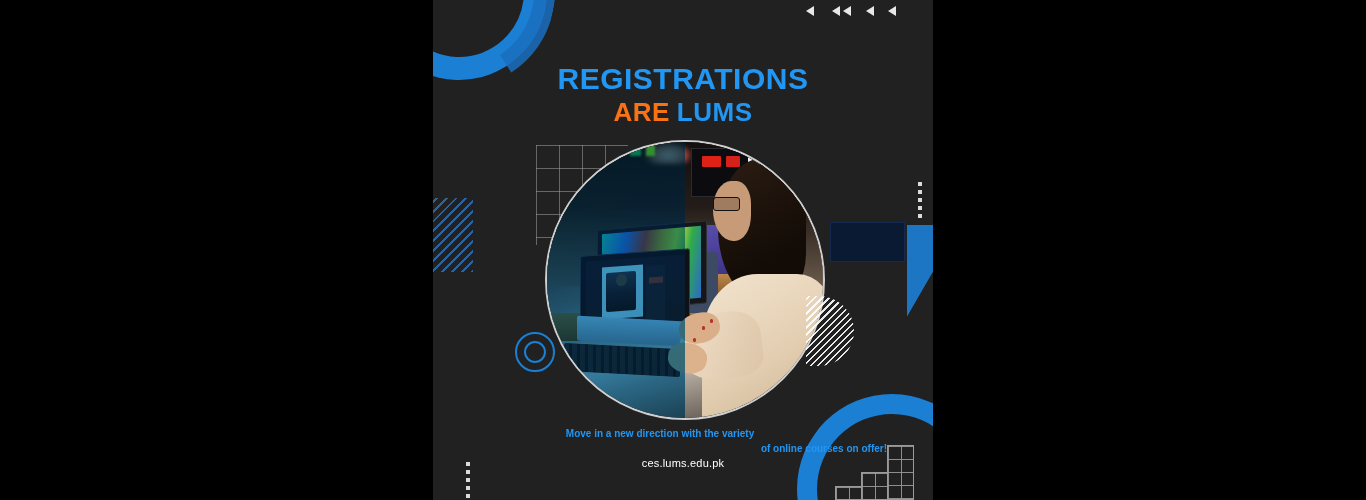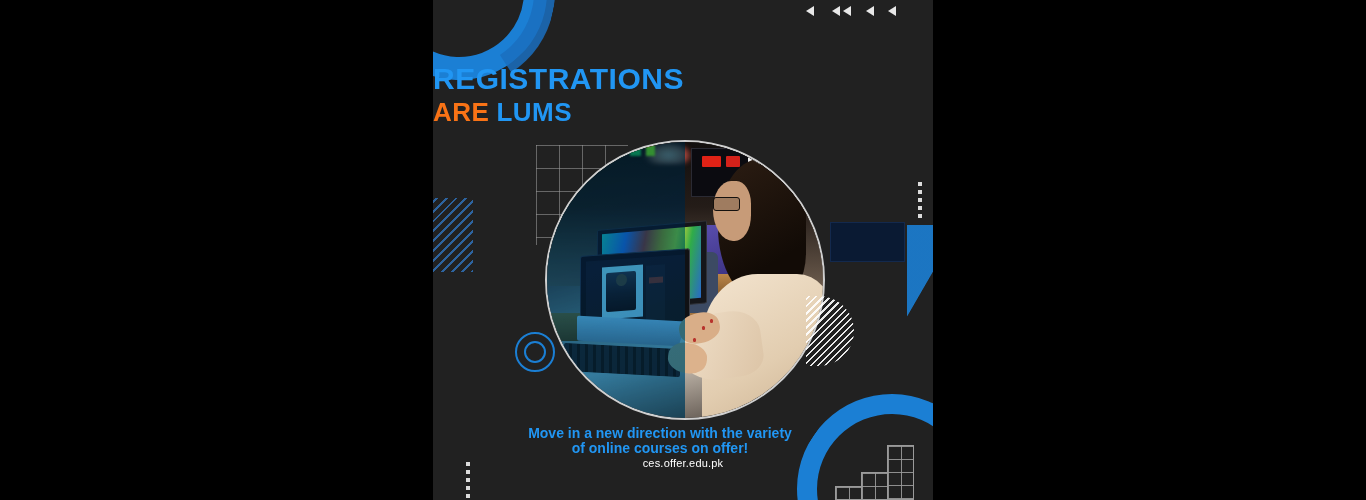--- a/index.html
+++ b/index.html
@@ -115,21 +115,21 @@
     display:flex; align-items:center; justify-content:center; gap:6px;
   }
   .logo-mark { width:17px; height:17px; position:relative; flex:0 0 auto; }
   .logo-word { color:#ffffff; font-size:19px; font-weight:700; letter-spacing:1.2px;
                line-height:1; font-family:"Liberation Serif", serif; }
   .logo-div { width:1px; height:18px; background:#8f8f8f; }
   .logo-sub { color:#dfdfdf; font-size:6.2px; line-height:8px; letter-spacing:.2px;
               font-family:"Liberation Serif", serif; }
 
   
-  .headline { position:absolute; left:0; top:64px; width:500px; text-align:left;
+  .headline { position:absolute; left:0; top:64px; width:500px; text-align:center;
               line-height:1.0; }
   .hl1 { font-size:30px; font-weight:800; color:#2196f3; letter-spacing:.5px; display:block; }
   .hl2 { font-size:26px; font-weight:800; letter-spacing:.5px; display:block; margin-top:5px; }
   .hl-white { color:#f97316; }
   .hl-blue  { color:#2196f3; }
 
   
   .photo-ring {
     position:absolute; left:112px; top:140px; width:280px; height:280px;
     border-radius:50%; border:2px solid #cfcfcf; overflow:hidden; background:#111;
@@ -224,21 +224,21 @@
   
   .duotone { position:absolute; left:0; top:0; width:50%; height:100%;
       background:linear-gradient(160deg, rgba(9,120,130,.74) 0%,
                  rgba(10,90,140,.70) 45%, rgba(6,70,110,.72) 100%);
       mix-blend-mode:hard-light; }
   .duotone2 { position:absolute; left:0; top:0; width:50%; height:100%;
       background:rgba(4,55,80,.28); }
 
   
   .tagline { position:absolute; left:0; top:426px; width:454px; text-align:center;
-             color:#2196f3; font-size:14px; font-weight:700; line-height:15px; }
+             color:#2196f3; font-size:10px; font-weight:700; line-height:15px; }
   .url { position:absolute; left:0; top:457px; width:500px; text-align:center;
          color:#ffffff; font-size:11px; font-weight:400; letter-spacing:.2px; }
 </style>
 </head>
 <body>
 
 <div id="stage">
 
   <div id="poster">
 
@@ -325,18 +325,18 @@
           <div class="w-nail n2"></div>
           <div class="w-nail n3"></div>
         <div class="duotone"></div>
           <div class="duotone2"></div>
       </div>
     </div>
     <div class="stripe-disc"></div>
 
     <div class="tagline">
       <span style="display:block;">Move in a new direction with the variety</span>
-      <span style="display:block;">of online courses on offer!</span>
-    </div>
-    <div class="url">ces.offer.edu.pk</div>
+      <span style="display:block;text-align:right;">of online courses on offer!</span>
+    </div>
+    <div class="url">ces.lums.edu.pk</div>
 
   </div>
 </div>
 
 </body></html>

